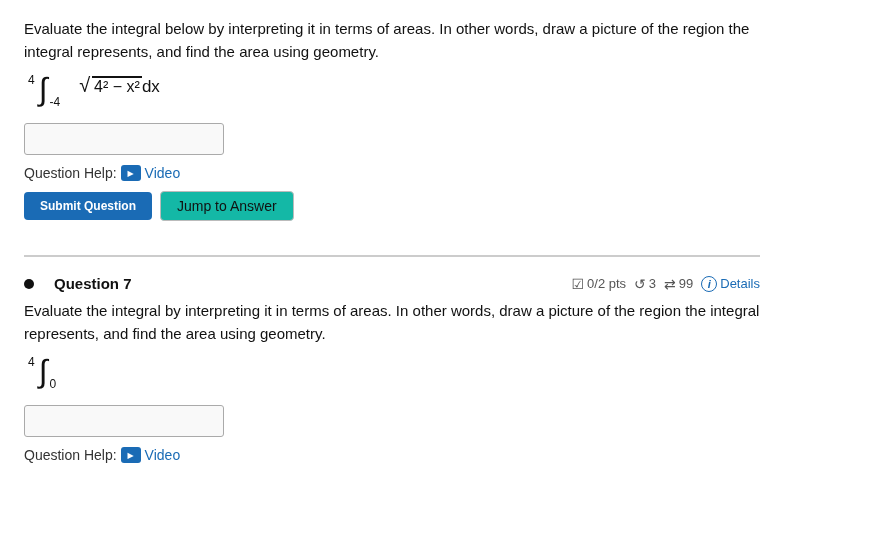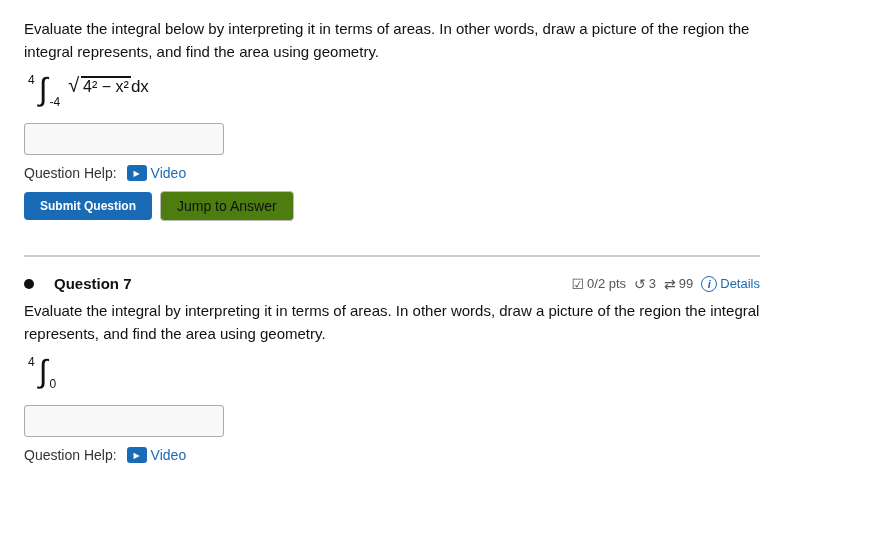--- a/index.html
+++ b/index.html
@@ -65,21 +65,21 @@
       align-self: flex-end;
     }
 
     .integral-lower {
       font-size: 12px;
       align-self: flex-start;
     }
 
     .integral-expr {
       font-size: 17px;
-      margin-left: 2px;
+      margin-left: 13px;
       line-height: 1.6;
     }
 
     .sqrt-content {
       border-top: 2px solid #111;
       padding: 0 2px;
       margin-left: 2px;
       font-size: 16px;
     }
 
@@ -100,21 +100,21 @@
       font-size: 14px;
       outline: none;
     }
 
     .question-help {
       font-size: 14px;
       color: #333;
       margin-bottom: 10px;
       display: flex;
       align-items: center;
-      gap: 10px;
+      gap: 4px;
     }
 
     .video-link {
       color: #1a6bb5;
       text-decoration: none;
       display: flex;
       align-items: center;
       gap: 4px;
       font-size: 14px;
     }
@@ -143,21 +143,21 @@
       color: #fff;
       border: none;
       padding: 7px 16px;
       border-radius: 4px;
       font-size: 12px;
       font-weight: bold;
       cursor: pointer;
     }
 
     .btn-jump {
-      background: #4d7c0f;
+      background: #14b8a6;
       color: #111;
       border: 1.5px solid #bbb;
       padding: 6px 16px;
       border-radius: 4px;
       font-size: 14px;
       cursor: pointer;
     }
 
     
     .section-divider {

